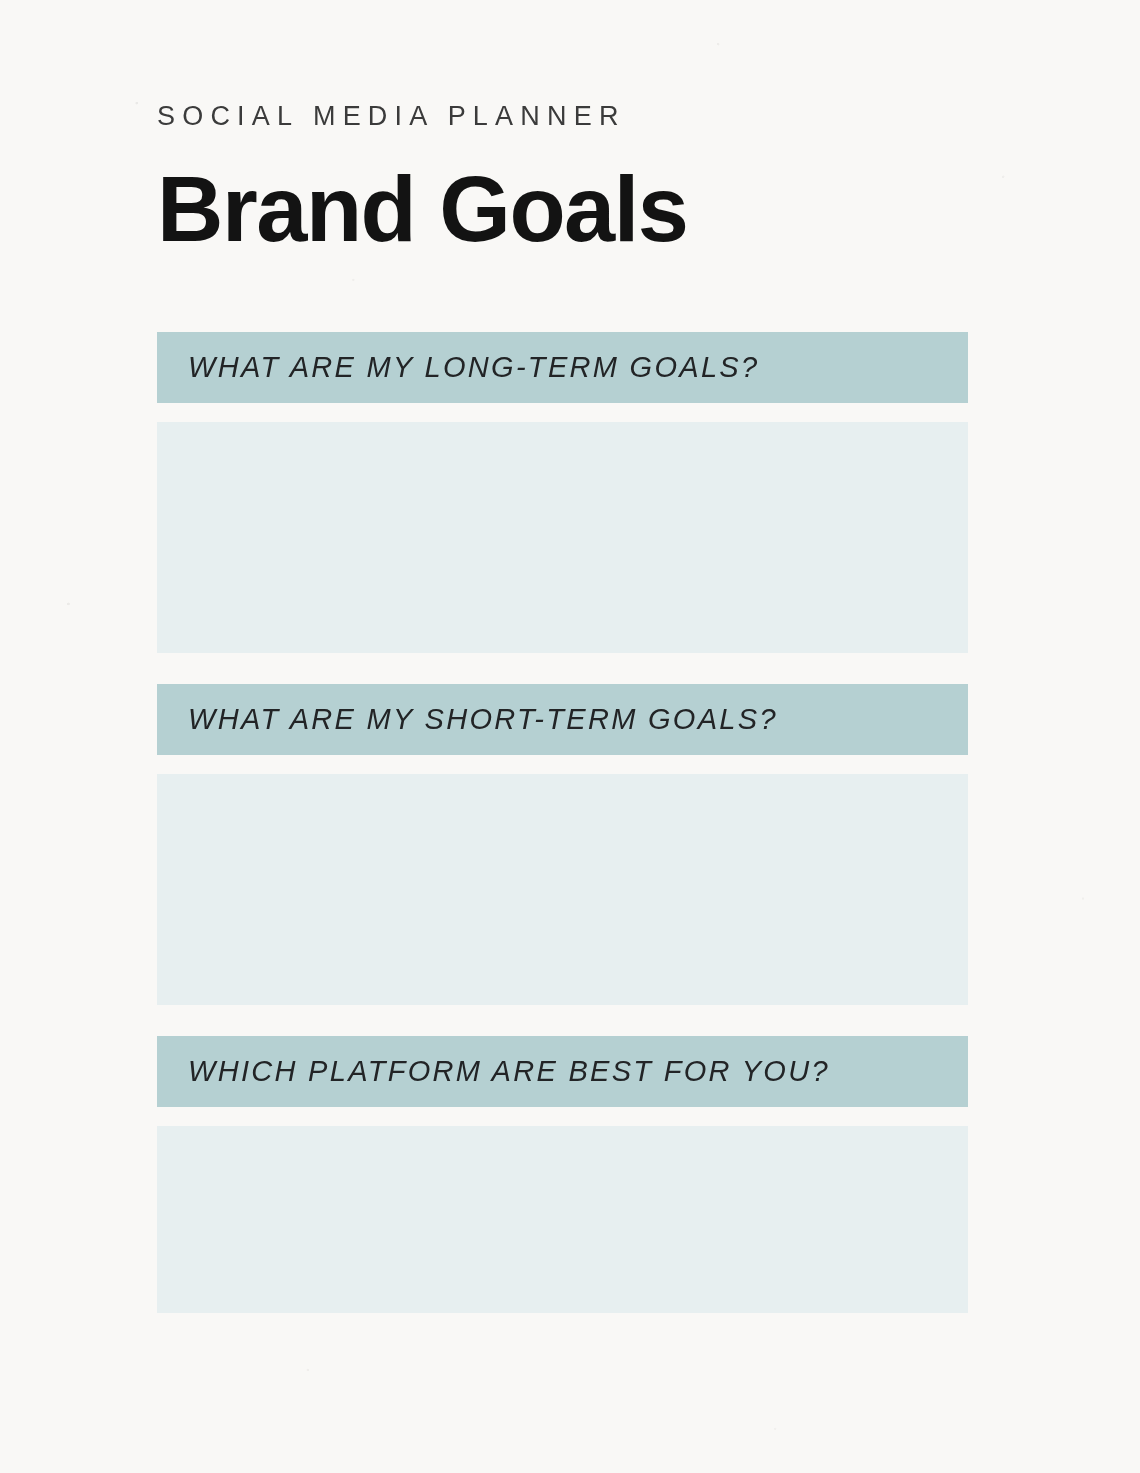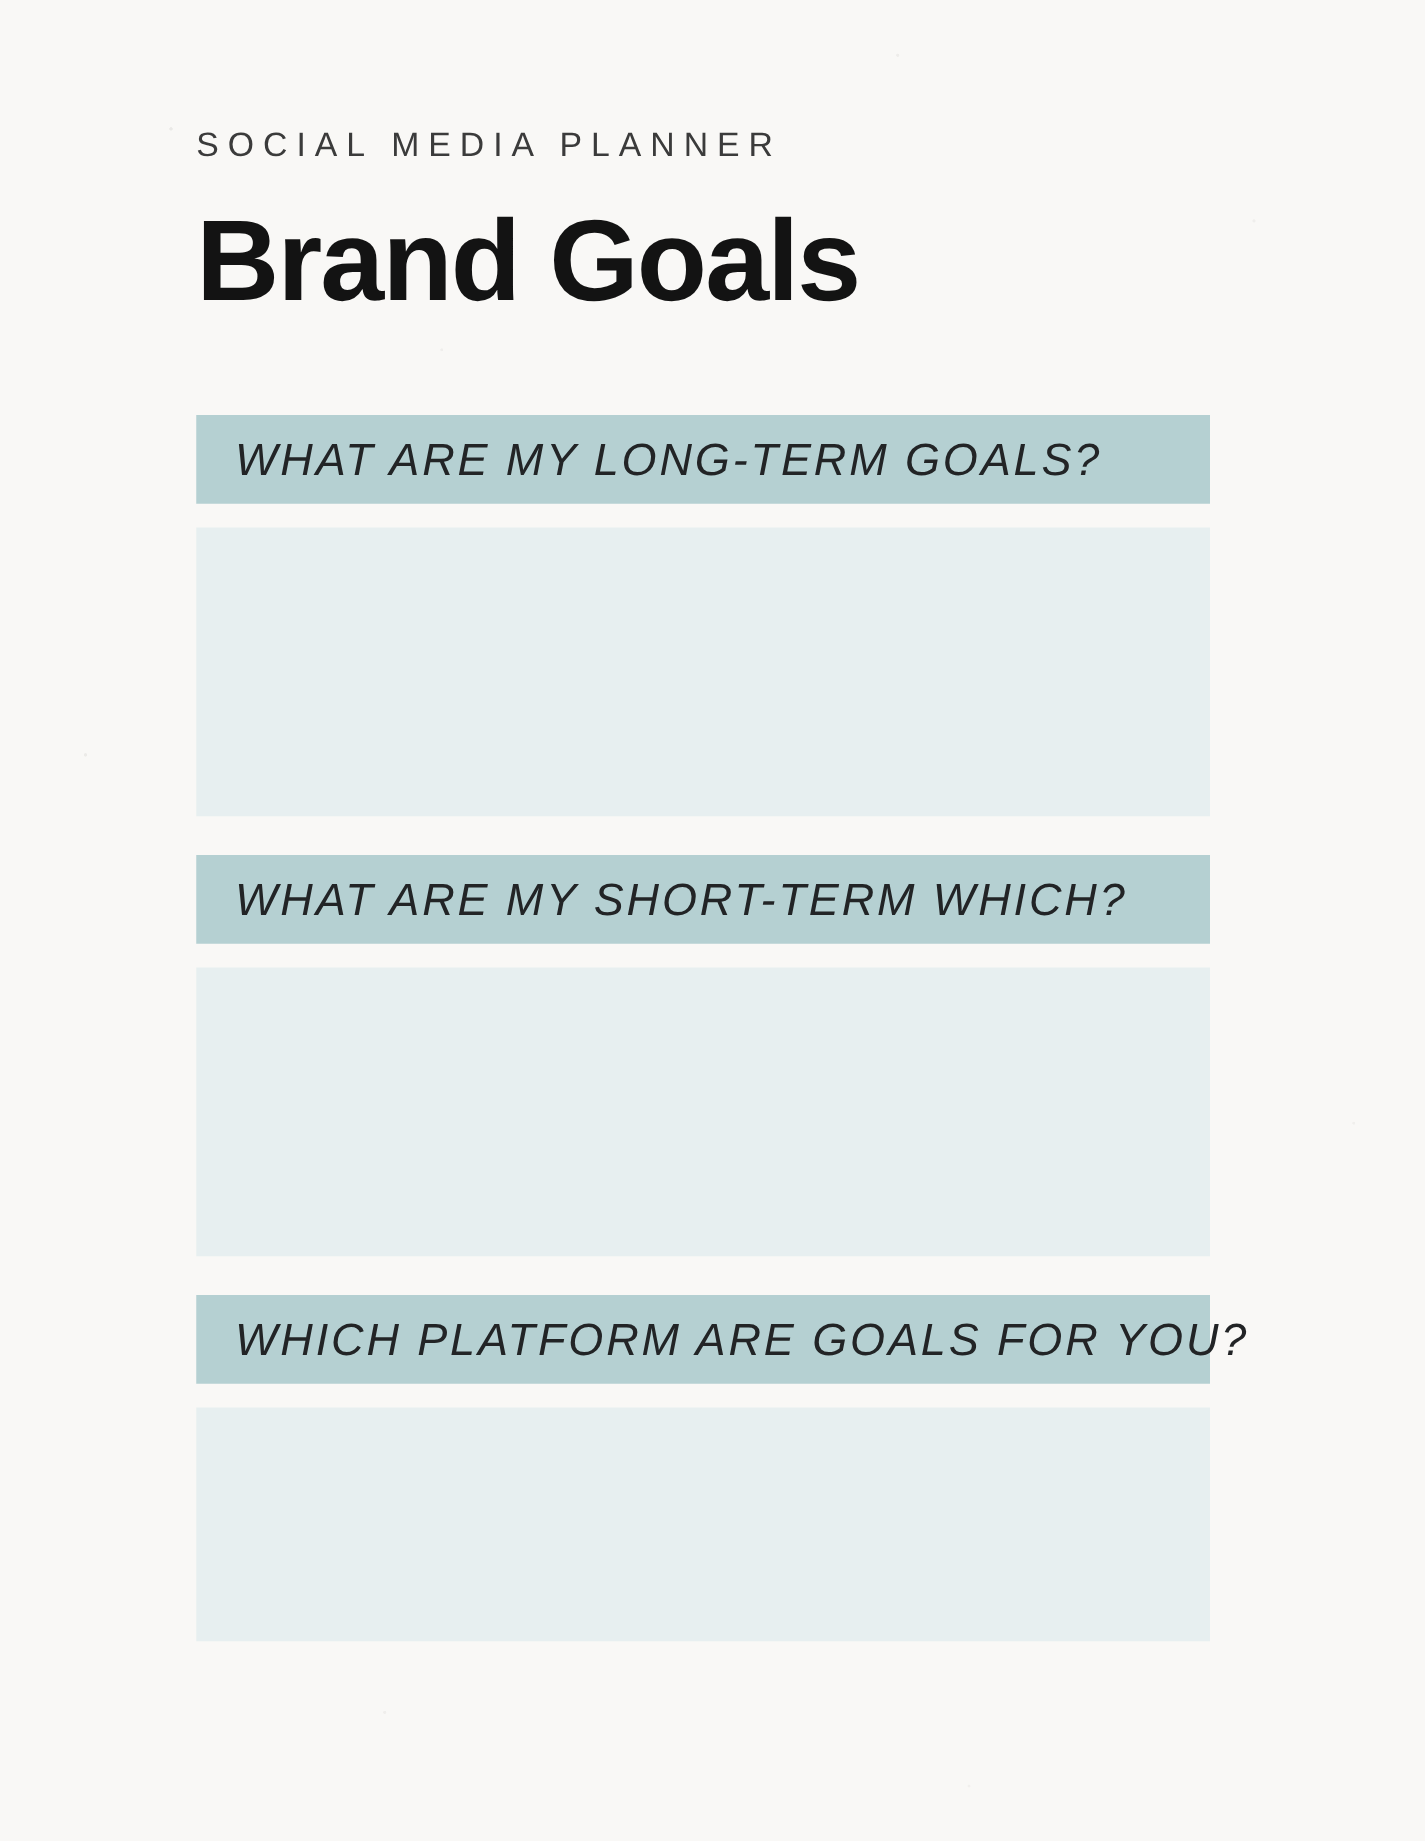--- a/index.html
+++ b/index.html
@@ -89,21 +89,21 @@
 
   .section-header {
     background-color: #b5d0d2;
     height: 71px;
     display: flex;
     align-items: center;
     padding-left: 31px;
   }
 
   .section-header-label {
-    font-size: 36px;
+    font-size: 29px;
     font-style: italic;
     font-weight: 500;
     letter-spacing: 2.3px;
     color: #222426;
     white-space: nowrap;
   }
 
   .answer-box {
     margin-top: 19px;
     background-color: #e7eff0;
@@ -145,30 +145,30 @@
       <div class="section-header">
         <span class="section-header-label">WHAT ARE MY LONG-TERM GOALS?</span>
       </div>
       <div class="answer-box tall">
         <textarea class="answer-input" placeholder="" style=""></textarea>
       </div>
     </div>
 
     <div class="section">
       <div class="section-header">
-        <span class="section-header-label">WHAT ARE MY SHORT-TERM WHICH?</span>
+        <span class="section-header-label">WHAT ARE MY SHORT-TERM GOALS?</span>
       </div>
       <div class="answer-box medium">
         <textarea class="answer-input" placeholder="" style=""></textarea>
       </div>
     </div>
 
     <div class="section">
       <div class="section-header">
-        <span class="section-header-label">WHICH PLATFORM ARE GOALS FOR YOU?</span>
+        <span class="section-header-label">WHICH PLATFORM ARE BEST FOR YOU?</span>
       </div>
       <div class="answer-box short">
         <textarea class="answer-input" placeholder="" style=""></textarea>
       </div>
     </div>
 
   </div>
 </div>
 
 </body></html>

